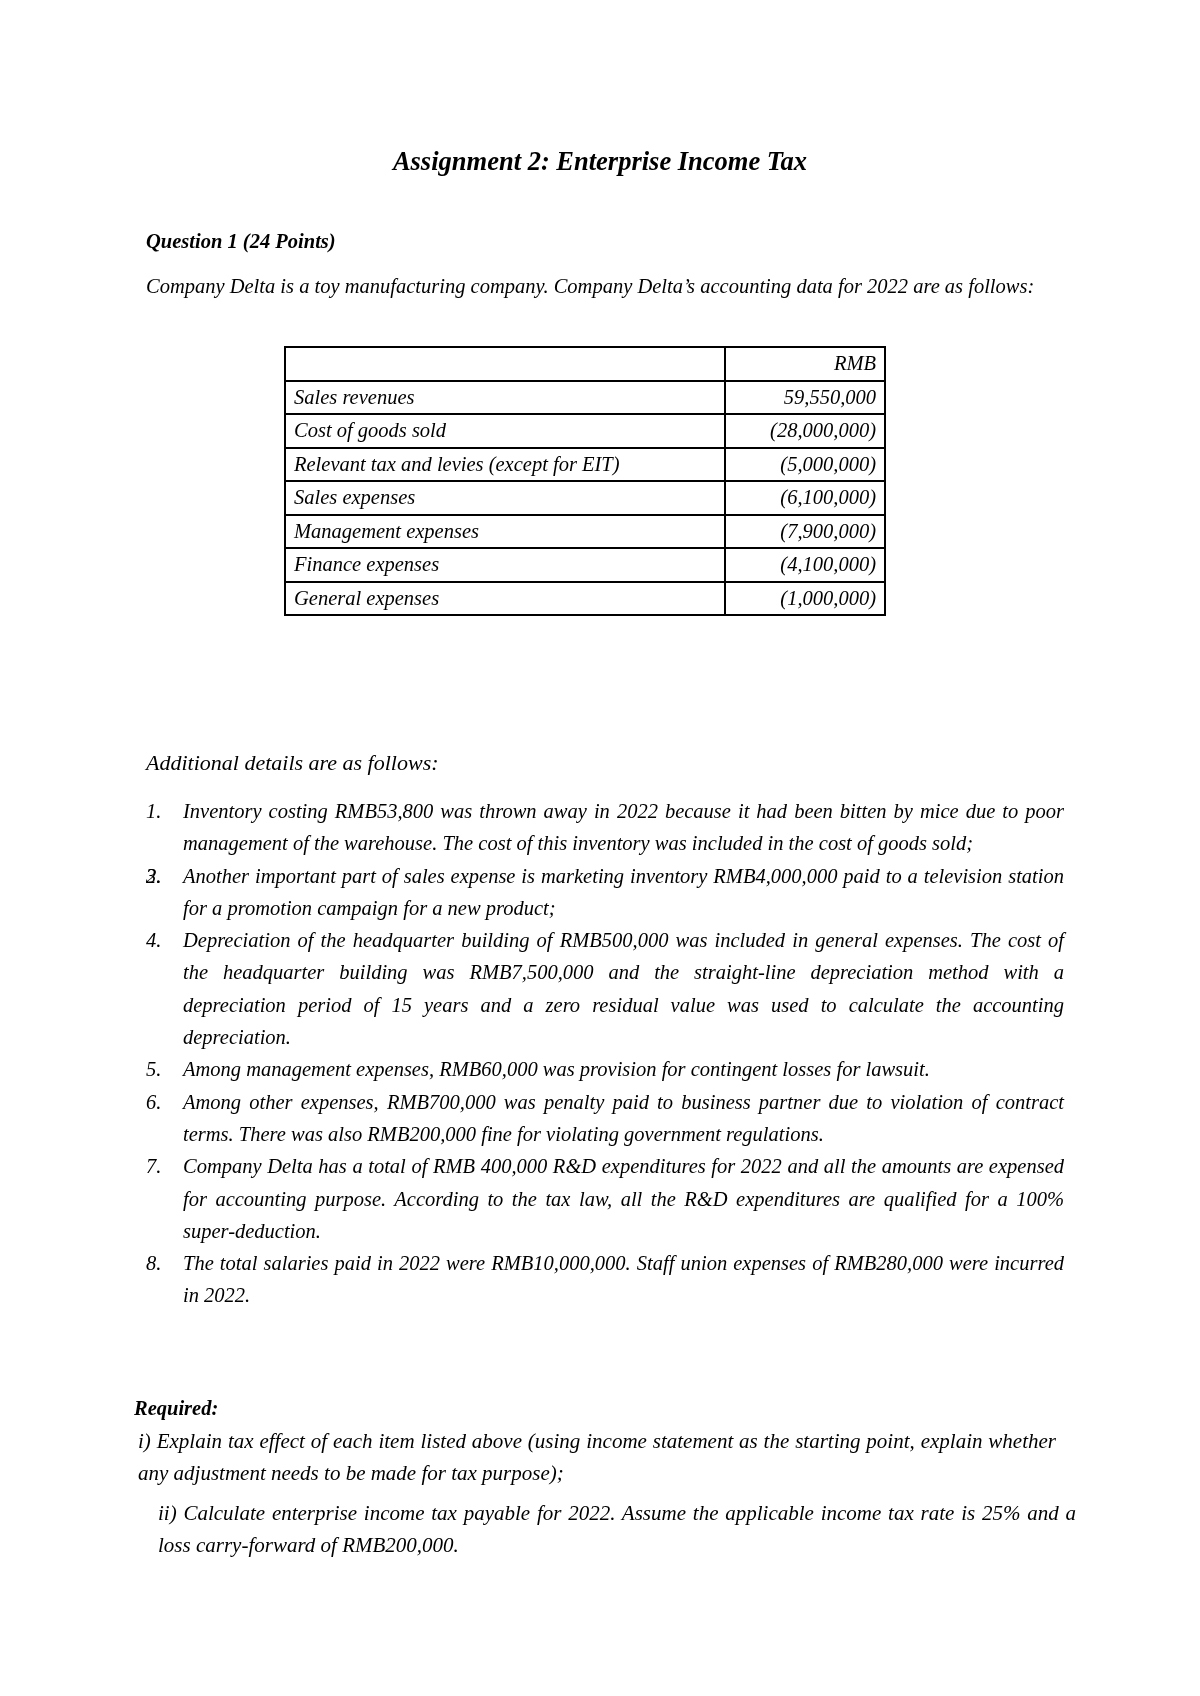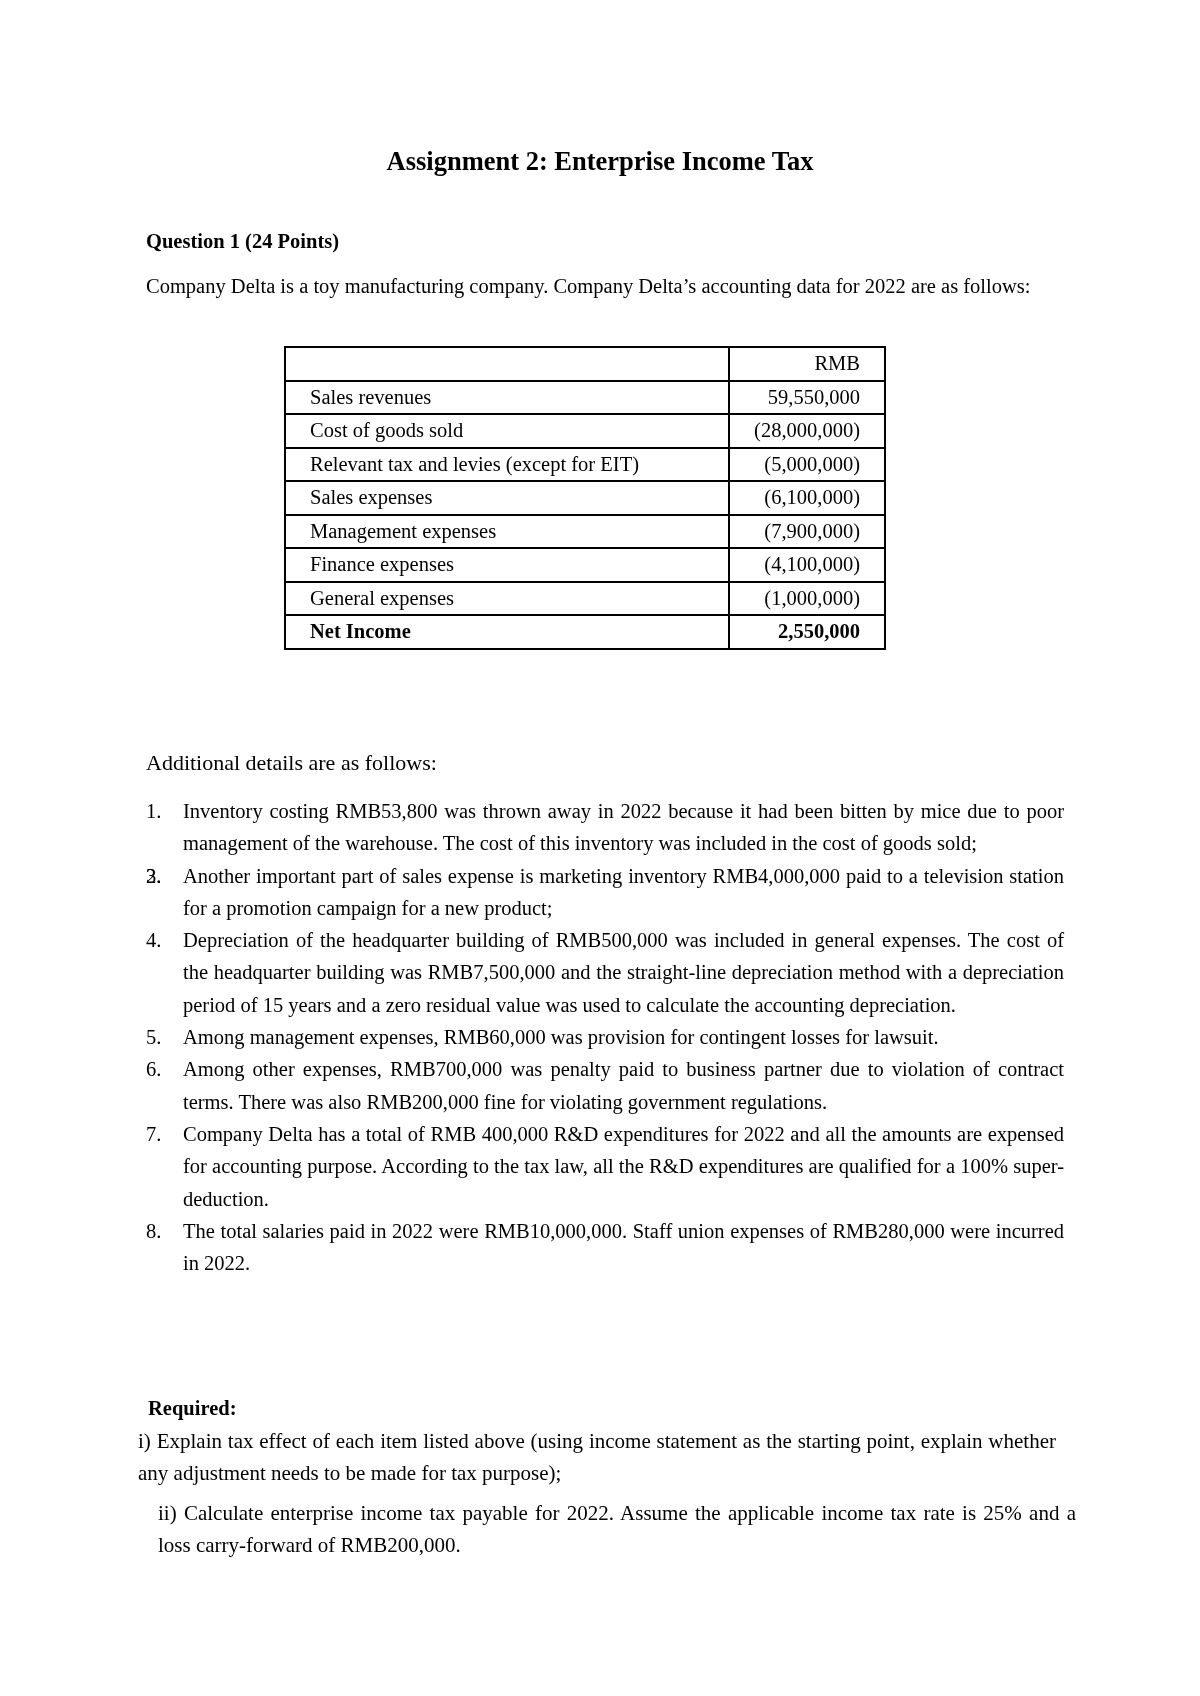--- a/index.html
+++ b/index.html
@@ -13,20 +13,21 @@
       position: relative;
       font-family: "Liberation Serif", "DejaVu Serif", serif;
       color: #000;
       overflow: hidden;
     }
     .page {
       position: absolute;
       left: 0; top: 0;
       width: 1200px;
       height: 1696px;
+      font-style: italic;
     }
     .title {
       position: absolute;
       top: 146px;
       left: 0;
       width: 1200px;
       text-align: center;
       font-size: 26.5px;
       font-weight: bold;
     }
@@ -50,21 +51,21 @@
       position: absolute;
       left: 284px;
       top: 346px;
       width: 602px;
       border-collapse: collapse;
       font-size: 20.5px;
     }
     table.acct td {
       border: 2px solid #000;
       height: 31.5px;
-      padding: 0 24px;
+      padding: 0 8px;
       line-height: 31px;
       vertical-align: middle;
     }
     table.acct td.label { width: 422px; text-align: left; }
     table.acct td.value { text-align: right; }
     table.acct tr.total td { font-weight: bold; }
     table.acct .underline { text-decoration: underline; }
     .addl {
       position: absolute;
       left: 146px;
@@ -87,21 +88,21 @@
       padding-left: 37px;
       text-align: justify;
     }
     ol.details li .num {
       position: absolute;
       left: 0;
       top: 0;
     }
     .required-heading {
       position: absolute;
-      left: 148px;
+      left: 134px;
       top: 1397px;
       font-size: 20.5px;
       font-weight: bold;
     }
     .req-item {
       position: absolute;
       left: 138px;
       width: 918px;
       font-size: 21px;
       line-height: 32px;
@@ -148,24 +149,20 @@
       <td class="value">(7,900,000)</td>
     </tr>
     <tr>
       <td class="label">Finance expenses</td>
       <td class="value">(4,100,000)</td>
     </tr>
     <tr>
       <td class="label">General expenses</td>
       <td class="value">(1,000,000)</td>
     </tr>
-    <tr class="total">
-      <td class="label">Net Income</td>
-      <td class="value">2,550,000</td>
-    </tr>
   </tbody>
     </table>
 
   <div class="addl">Additional details are as follows:</div>
 
   <ol class="details">
     <li><span class="num">1.</span><span>Inventory costing RMB53,800 was thrown away in 2022 because it had been bitten by mice due to poor management of the warehouse. The cost of this inventory was included in the cost of goods sold;</span></li>
     <li><span class="num">2.</span></li>
     <li><span class="num">3.</span><span>Another important part of sales expense is marketing inventory RMB4,000,000 paid to a television station for a promotion campaign for a new product;</span></li>
     <li><span class="num">4.</span><span>Depreciation of the headquarter building of RMB500,000 was included in general expenses. The cost of the headquarter building was RMB7,500,000 and the straight-line depreciation method with a depreciation period of 15 years and a zero residual value was used to calculate the accounting depreciation.</span></li>

